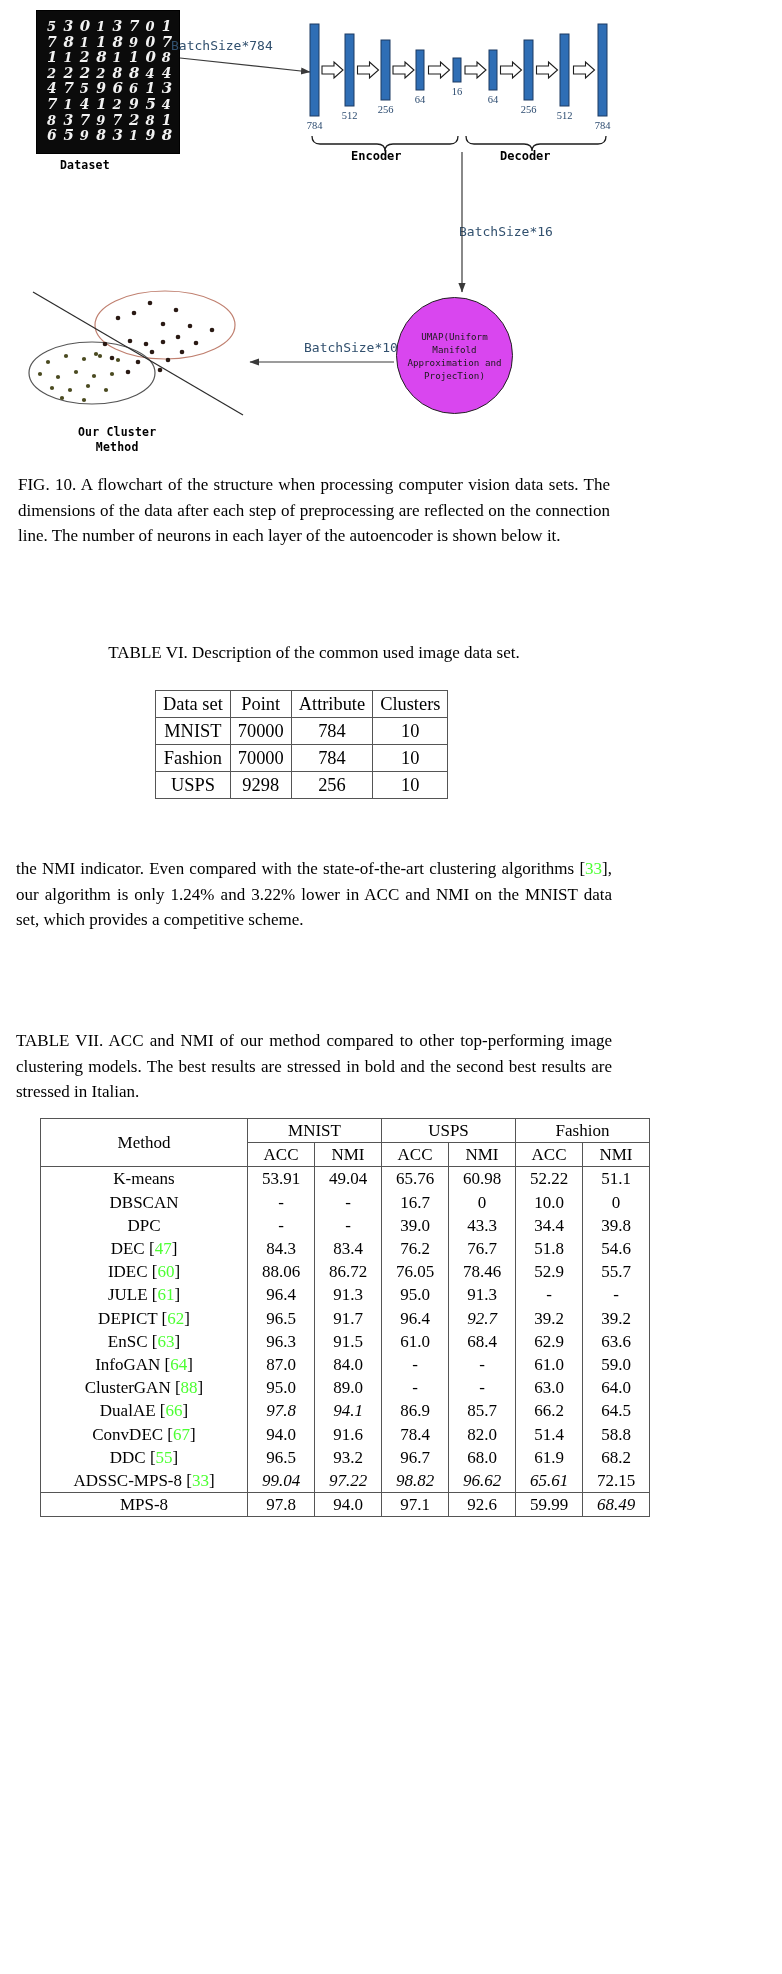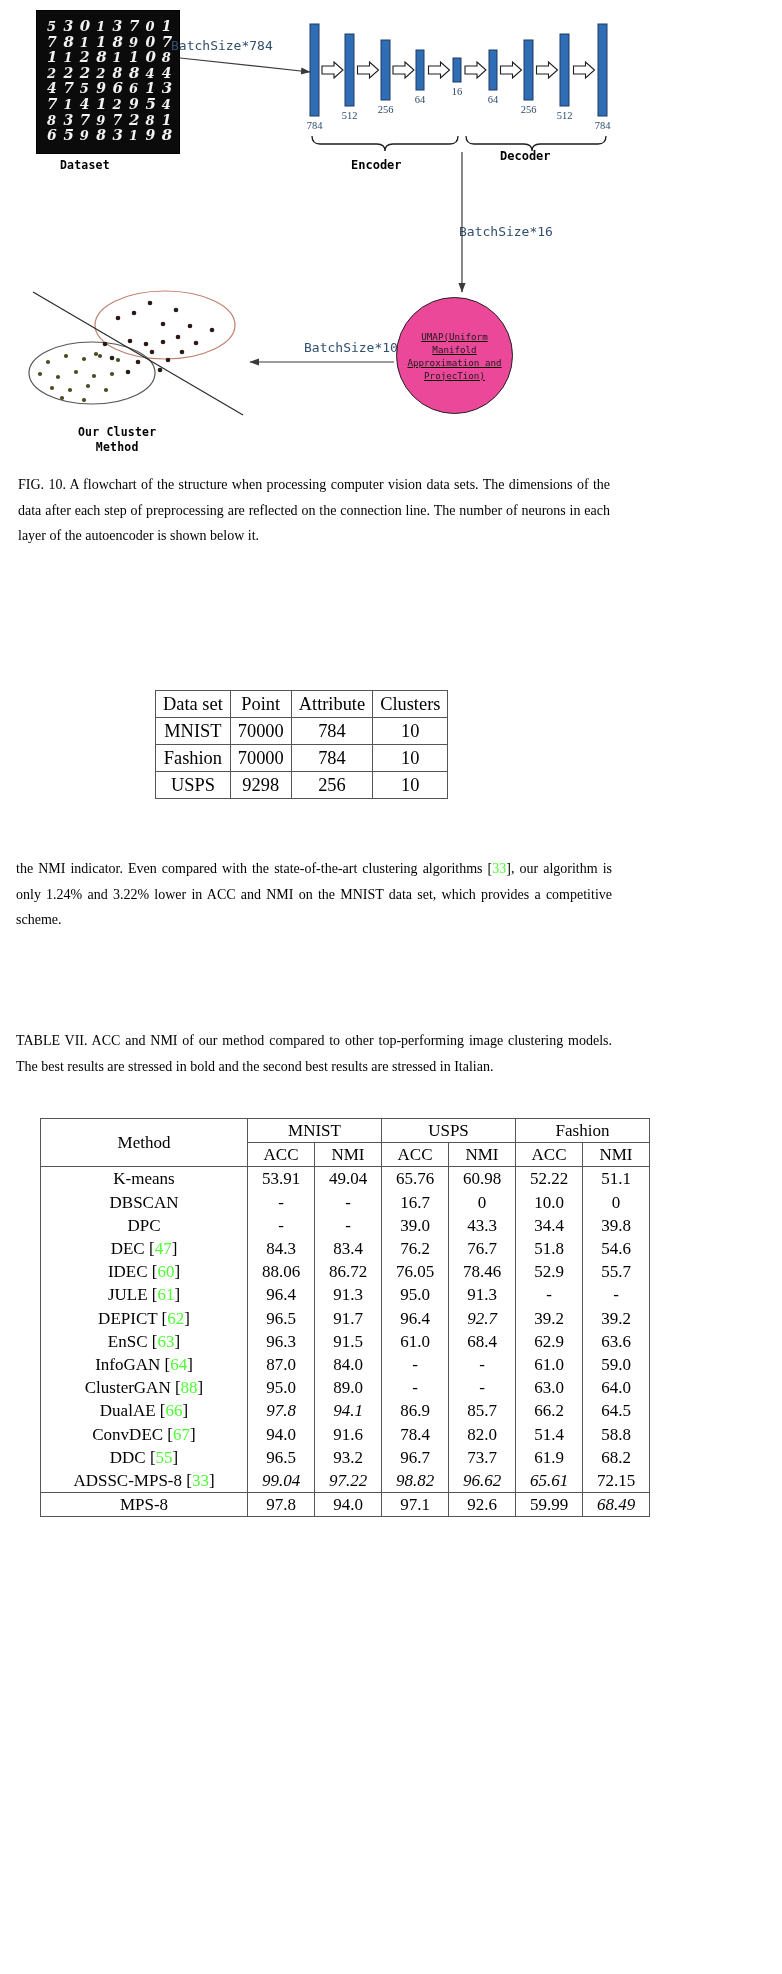--- a/index.html
+++ b/index.html
@@ -65,57 +65,56 @@
   .lab-bs16  { left: 459px; top: 224px; }
   .lab-bs10  { left: 277px; top: 340px; padding-left: 27px; }
 
   .encdec-label {
     position: absolute;
     font-family: "DejaVu Sans Mono", monospace;
     font-weight: bold;
     font-size: 12px;
     color: #000;
   }
-  .enc-label { left: 351px; top: 149px; margin-top: 9px; }
+  .enc-label { left: 351px; top: 149px; }
   .dec-label { left: 500px; top: 149px; }
   .umap-circle {
     position: absolute;
     left: 396px;
     top: 297px;
     width: 117px;
     height: 117px;
     border-radius: 50%;
-    background: #ec4899;
+    background: #d946ef;
     border: 1.4px solid #222;
     display: flex;
     align-items: center;
     justify-content: center;
     box-sizing: border-box;
-    text-decoration: underline;
   }
   .umap-text {
     font-family: "DejaVu Sans Mono", monospace;
     font-size: 9.2px;
     line-height: 13px;
     color: #1a1a1a;
     text-align: center;
     padding: 0 3px;
   }
   .fig-svg {
     position: absolute;
     left: 0; top: 0;
     width: 782px;
     height: 470px;
     pointer-events: none;
   }
 
   
   .caption, .para {
     font-family: "Liberation Serif", serif;
-    font-size: 14px;
+    font-size: 17px;
     line-height: 25.5px;
     text-align: justify;
     color: #000;
   }
   .caption.fig10 {
     position: absolute;
     left: 18px;
     top: 472px;
     width: 592px;
   }
@@ -392,20 +391,21 @@
           <circle cx="84" cy="400" r="2.1"></circle>
         </g>
     </svg>
   </div>
 
   <div class="caption fig10">
     <span>FIG. 10.</span>
     <span>A flowchart of the structure when processing computer vision data sets. The dimensions of the data after each step of preprocessing are reflected on the connection line. The number of neurons in each layer of the autoencoder is shown below it.</span>
   </div>
 
+  <div class="caption tableVI-cap">TABLE VI. Description of the common used image data set.</div>
 
   <div class="tbl6-wrap">
     <table class="tbl6">
       <thead>
         <tr>
           <th>Data set</th>
           <th>Point</th>
           <th>Attribute</th>
           <th>Clusters</th>
         </tr>
@@ -564,21 +564,21 @@
             <td class="dcol vl">78.4</td>
             <td class="dcol vl">82.0</td>
             <td class="dcol vl">51.4</td>
             <td class="dcol vl">58.8</td>
           </tr>
           <tr>
             <td class="method-col"><span>DDC [</span><span class="cite">55</span><span>]</span></td>
             <td class="dcol vl">96.5</td>
             <td class="dcol vl">93.2</td>
             <td class="dcol vl">96.7</td>
-            <td class="dcol vl">73.7</td>
+            <td class="dcol vl">68.0</td>
             <td class="dcol vl">61.9</td>
             <td class="dcol vl">68.2</td>
           </tr>
           <tr>
             <td class="method-col"><span>ADSSC-MPS-8 [</span><span class="cite">33</span><span>]</span></td>
             <td class="dcol vl i">99.04</td>
             <td class="dcol vl i">97.22</td>
             <td class="dcol vl i">98.82</td>
             <td class="dcol vl i">96.62</td>
             <td class="dcol vl i">65.61</td>

